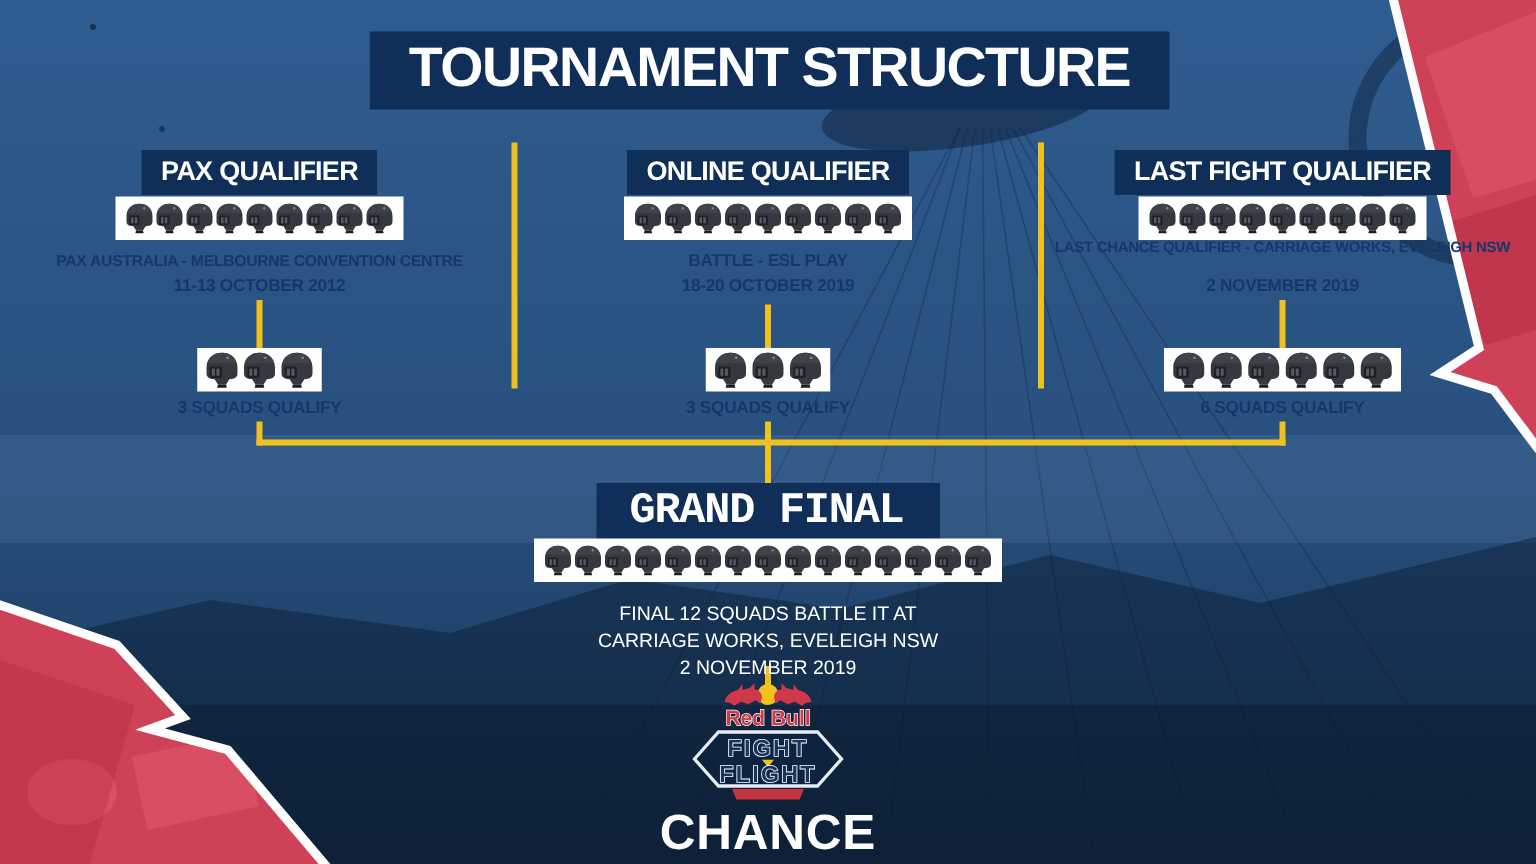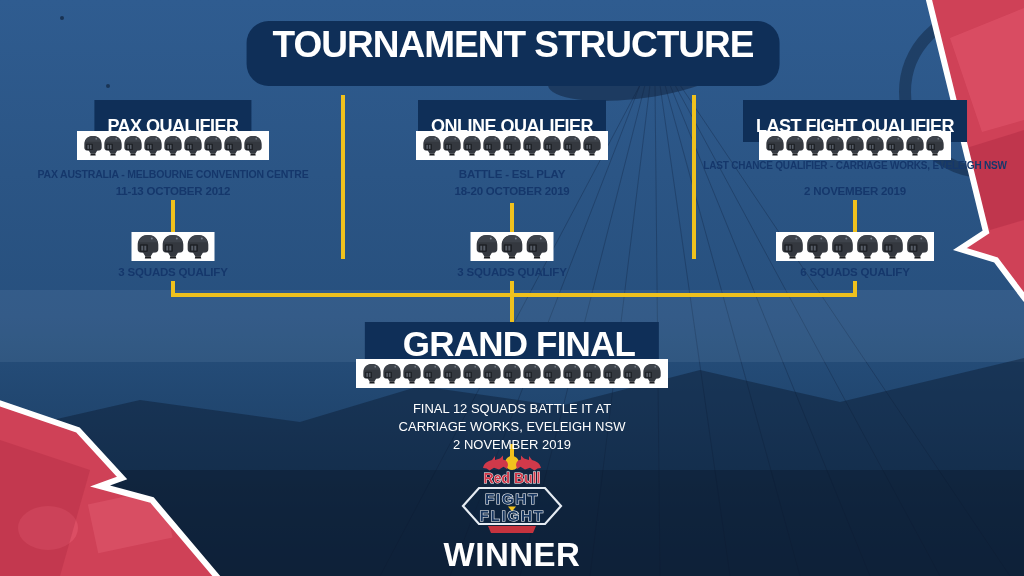--- a/index.html
+++ b/index.html
@@ -7,23 +7,23 @@
   #stage {
     position:relative; width:1024px; height:576px; overflow:hidden;
     background:linear-gradient(180deg,#2f5c90 0%, #2b5585 30%, #27507e 55%, #1e4269 78%, #173352 100%);
   }
   #bg { position:absolute; left:0; top:0; z-index:0; }
   .centered { position:absolute; transform:translateX(-50%); z-index:2; }
   .band {
     background:#0f2f58; color:#ffffff; font-weight:bold; white-space:nowrap;
     letter-spacing:-0.5px; text-align:center;
   }
-  .title-band { font-size:37px; padding:3px 26px 20px 26px; letter-spacing:-1px;border-radius:22px; }
-  .q-band { font-size:18px; padding:16px 13px 5px 13px; }
-  .gf-band { font-size:35px; padding:2px 24px 6px 38px; letter-spacing:-0.8px; }
+  .title-band { font-size:37px; padding:3px 26px 7px 26px; letter-spacing:-1px; }
+  .q-band { font-size:18px; padding:4px 13px 5px 13px; }
+  .gf-band { font-size:29px; padding:2px 24px 6px 22px; letter-spacing:-0.8px;font-family:Liberation Mono, monospace; }
   .strip {
     background:#ffffff; display:inline-flex; align-items:center; justify-content:center;
     padding:4px 6px; white-space:nowrap;
   }
   .strip .helmet { width:22px; height:21px; margin:0 -1px; display:block; }
   .advance { background:#ffffff; display:inline-flex; align-items:center; padding:2px 4px; }
   .advance .helmet { width:27px; height:25px; margin:0 -1px; display:block; }
   .sub {
     color:#15376b; font-weight:bold; font-size:11.5px; letter-spacing:-0.2px;
     white-space:nowrap; text-align:right;
@@ -633,15 +633,15 @@
     <use href="#bullL" fill="#d0394a"></use>
     <use href="#bullL" transform="translate(130 0) scale(-1 1)" fill="#d0394a"></use>
     <text x="65" y="31" text-anchor="middle" font-size="14" font-weight="bold" fill="#d0394a" stroke="#ffffff" stroke-width="0.9" paint-order="stroke">Red Bull</text>
     <polygon points="16,54 32,36 98,36 114,54 98,72 32,72" fill="rgba(12,36,66,0.35)" stroke="#e6ecf3" stroke-width="2.2"></polygon>
     <text x="65" y="52" text-anchor="middle" font-size="15.5" font-weight="bold" letter-spacing="1.5" fill="#16355e" stroke="#ffffff" stroke-width="1.1" paint-order="stroke">FIGHT</text>
     <polygon points="61,54.5 69,54.5 65,59.5" fill="#f2c21d"></polygon>
     <text x="65" y="69" text-anchor="middle" font-size="15.5" font-weight="bold" letter-spacing="1.5" fill="#16355e" stroke="#ffffff" stroke-width="1.1" paint-order="stroke">FLIGHT</text>
     <polygon points="41,74 89,74 86,81 44,81" fill="#c5333e"></polygon>
   </svg>
 
-  <div class="centered winner" style="left:512px; top:536px;">WINNER</div>
+  <div class="centered winner" style="left:512px; top:536px;">CHANCE</div>
 
 </div>
 
 </body></html>

